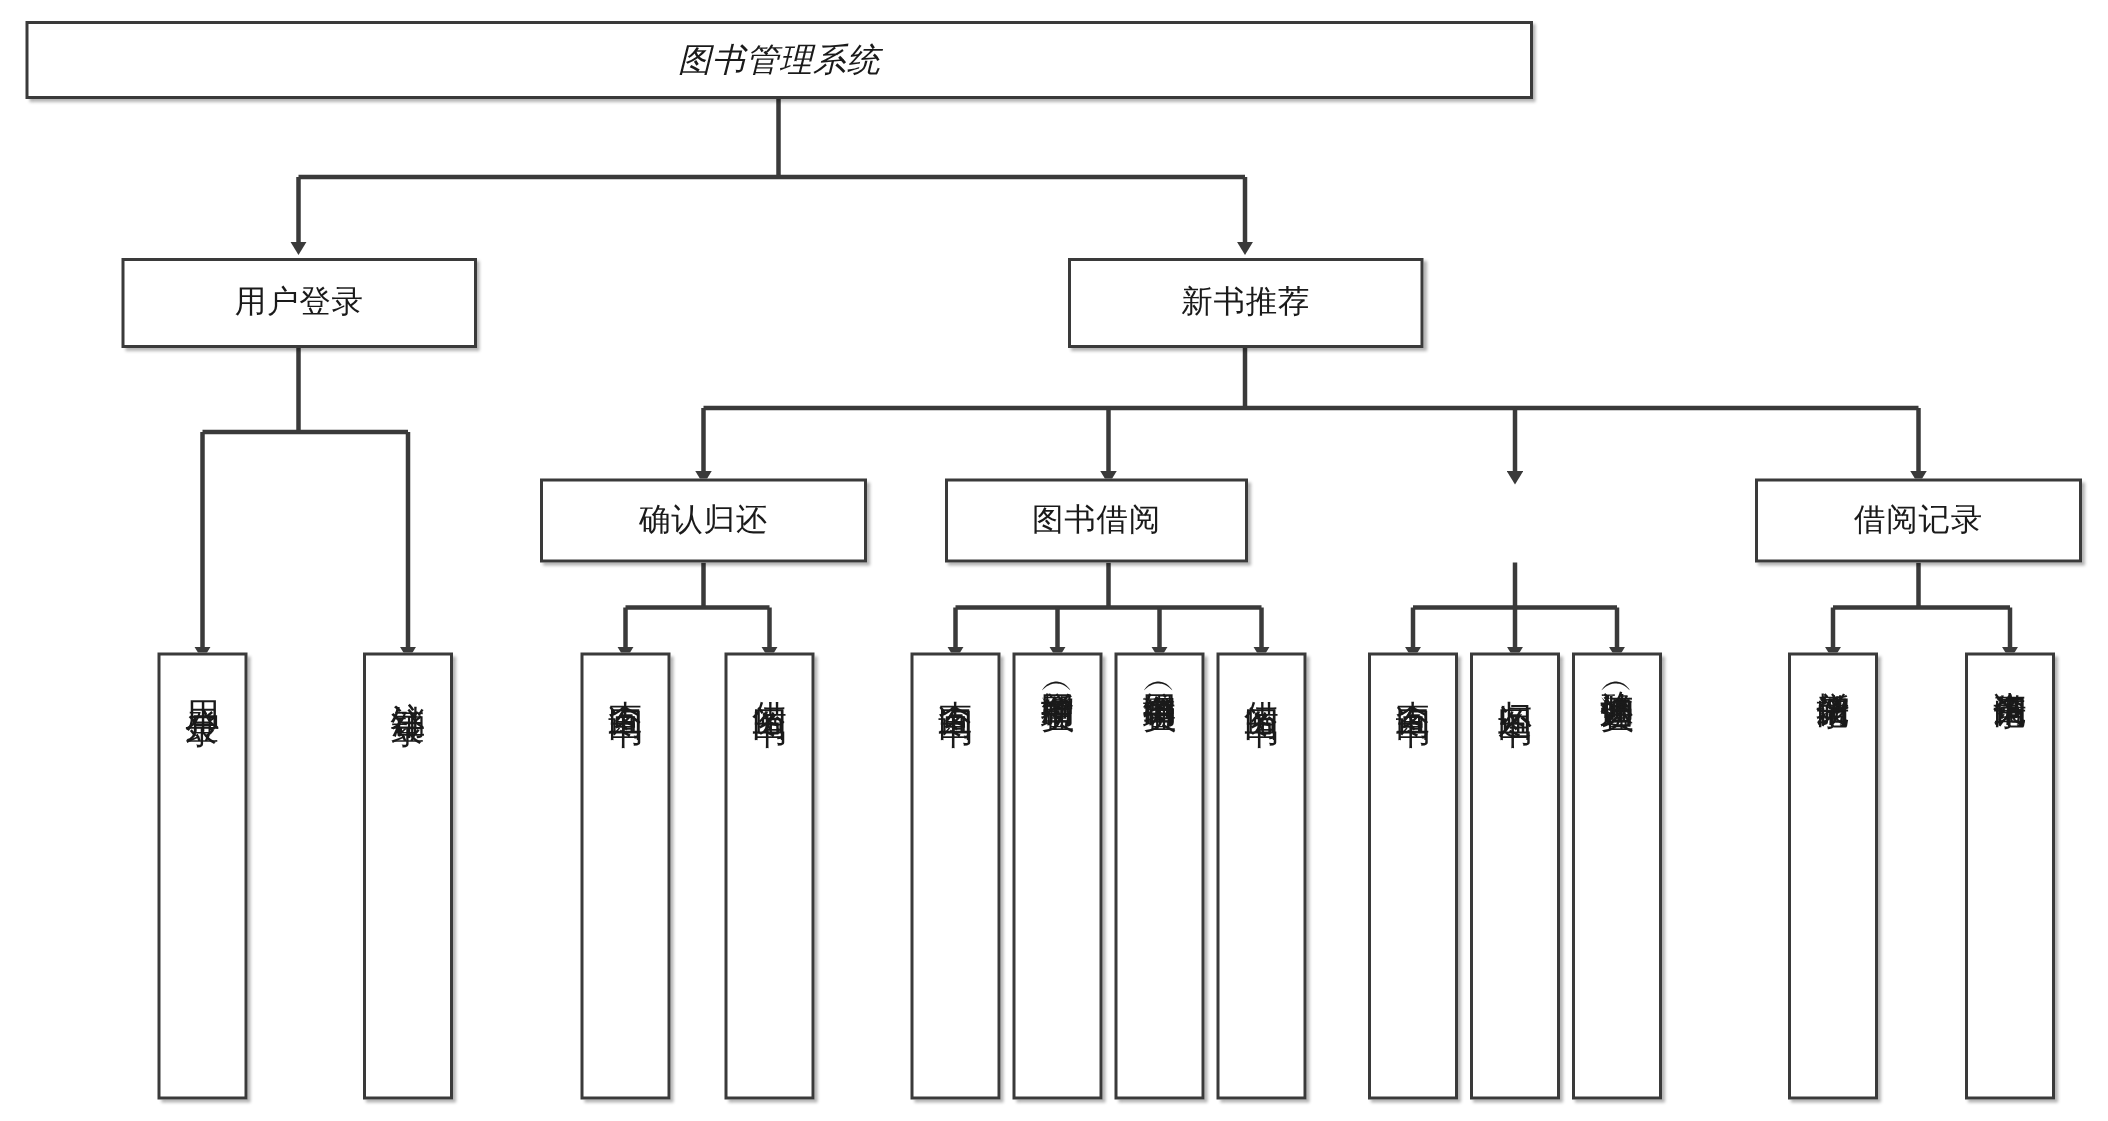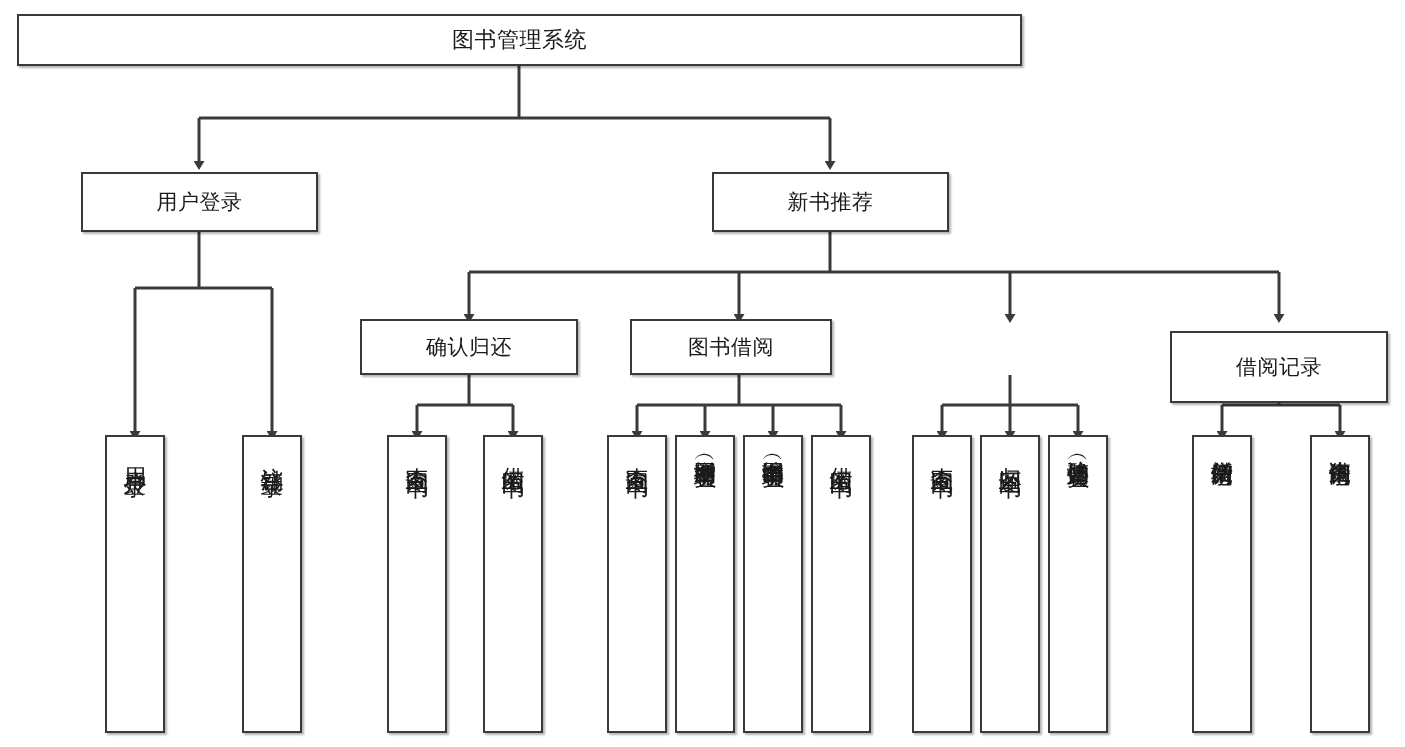--- a/index.html
+++ b/index.html
@@ -44,20 +44,21 @@
     line-height: 1.08;
     white-space: nowrap;
   }
   .node.horizontal .node-label {
     font-size: 21px;
     letter-spacing: 0.5px;
   }
   .node.root .node-label {
     font-size: 22px;
     letter-spacing: 0.5px;
+    font-style: italic;
   }
   
   .node.vertical {
     align-items: flex-start;
     padding-top: 12px;
   }
   .node.vertical .node-label {
     writing-mode: vertical-rl;
     text-orientation: upright;
     font-size: 23px;
@@ -148,21 +149,21 @@
   <div class="node horizontal" style="left:712px; top:172px; width:237px; height:60px;">
     <span class="node-label">新书推荐</span>
   </div>
 
   <div class="node horizontal" style="left:360px; top:319px; width:218px; height:56px;">
     <span class="node-label">确认归还</span>
   </div>
   <div class="node horizontal" style="left:630px; top:319px; width:202px; height:56px;">
     <span class="node-label">图书借阅</span>
   </div>
-  <div class="node horizontal" style="left:1170px; top:319px; width:218px; height:72px;margin-top:12px;">
+  <div class="node horizontal" style="left:1170px; top:319px; width:218px; height:56px;">
     <span class="node-label">借阅记录</span>
   </div>
 
   <div class="node vertical" style="left:105px; top:435px; width:60px; height:298px;">
     <span class="node-label">用户登录</span>
   </div>
   <div class="node vertical" style="left:242px; top:435px; width:60px; height:298px;">
     <span class="node-label">注销登录</span>
   </div>
 

